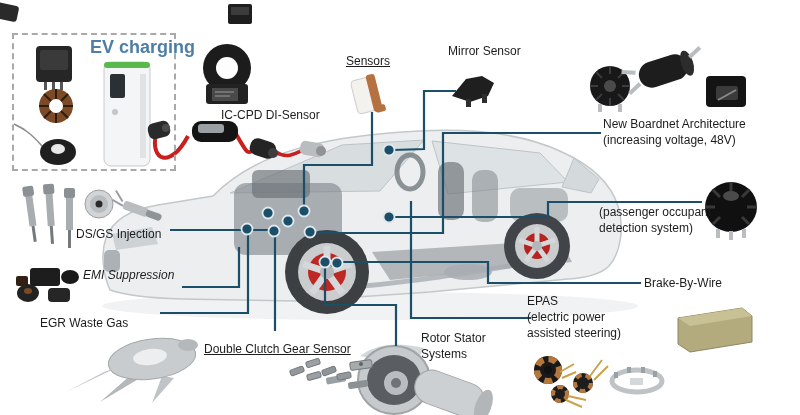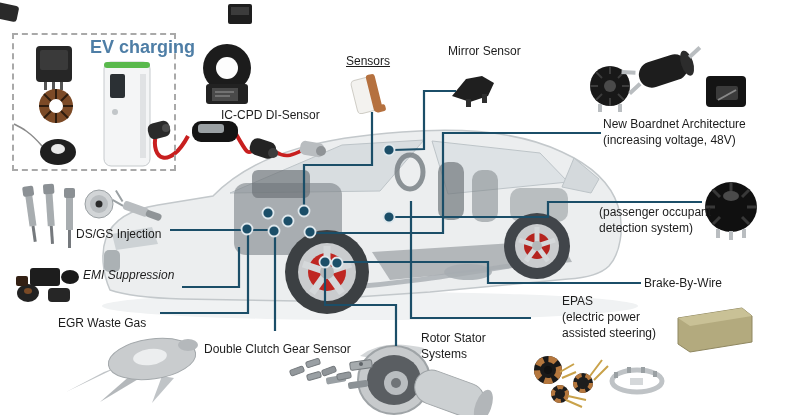--- a/index.html
+++ b/index.html
@@ -327,29 +327,29 @@
     <span class="sub">(increasing voltage, 48V)</span>
   </div>
 
   <div class="lbl" style="left:599px;top:204px;">
     <span class="sub">(passenger occupant</span>
     <span class="sub">detection system)</span>
   </div>
 
   <div class="lbl" style="left:644px;top:275px;">Brake-By-Wire</div>
 
-  <div class="lbl" style="left:562px;top:293px;">
+  <div class="lbl" style="left:527px;top:293px;">
     <span class="sub">EPAS</span>
     <span class="sub">(electric power</span>
     <span class="sub">assisted steering)</span>
   </div>
 
   <div class="lbl" style="left:421px;top:330px;">
     <span class="sub">Rotor Stator</span>
     <span class="sub">Systems</span>
   </div>
 
-  <div class="lbl" style="left:204px;top:341px;">Double Clutch Gear Sensor</div>
-  <div class="lbl" style="left:58px;top:315px;text-align:right;">EGR Waste Gas</div>
+  <div class="lbl" style="left:204px;top:341px;text-decoration:underline;">Double Clutch Gear Sensor</div>
+  <div class="lbl" style="left:40px;top:315px;text-align:right;">EGR Waste Gas</div>
   <div class="lbl" style="left:83px;top:267px;font-style:italic;">EMI Suppression</div>
   <div class="lbl" style="left:76px;top:226px;">DS/GS Injection</div>
 
 </div>
 
 </body></html>

